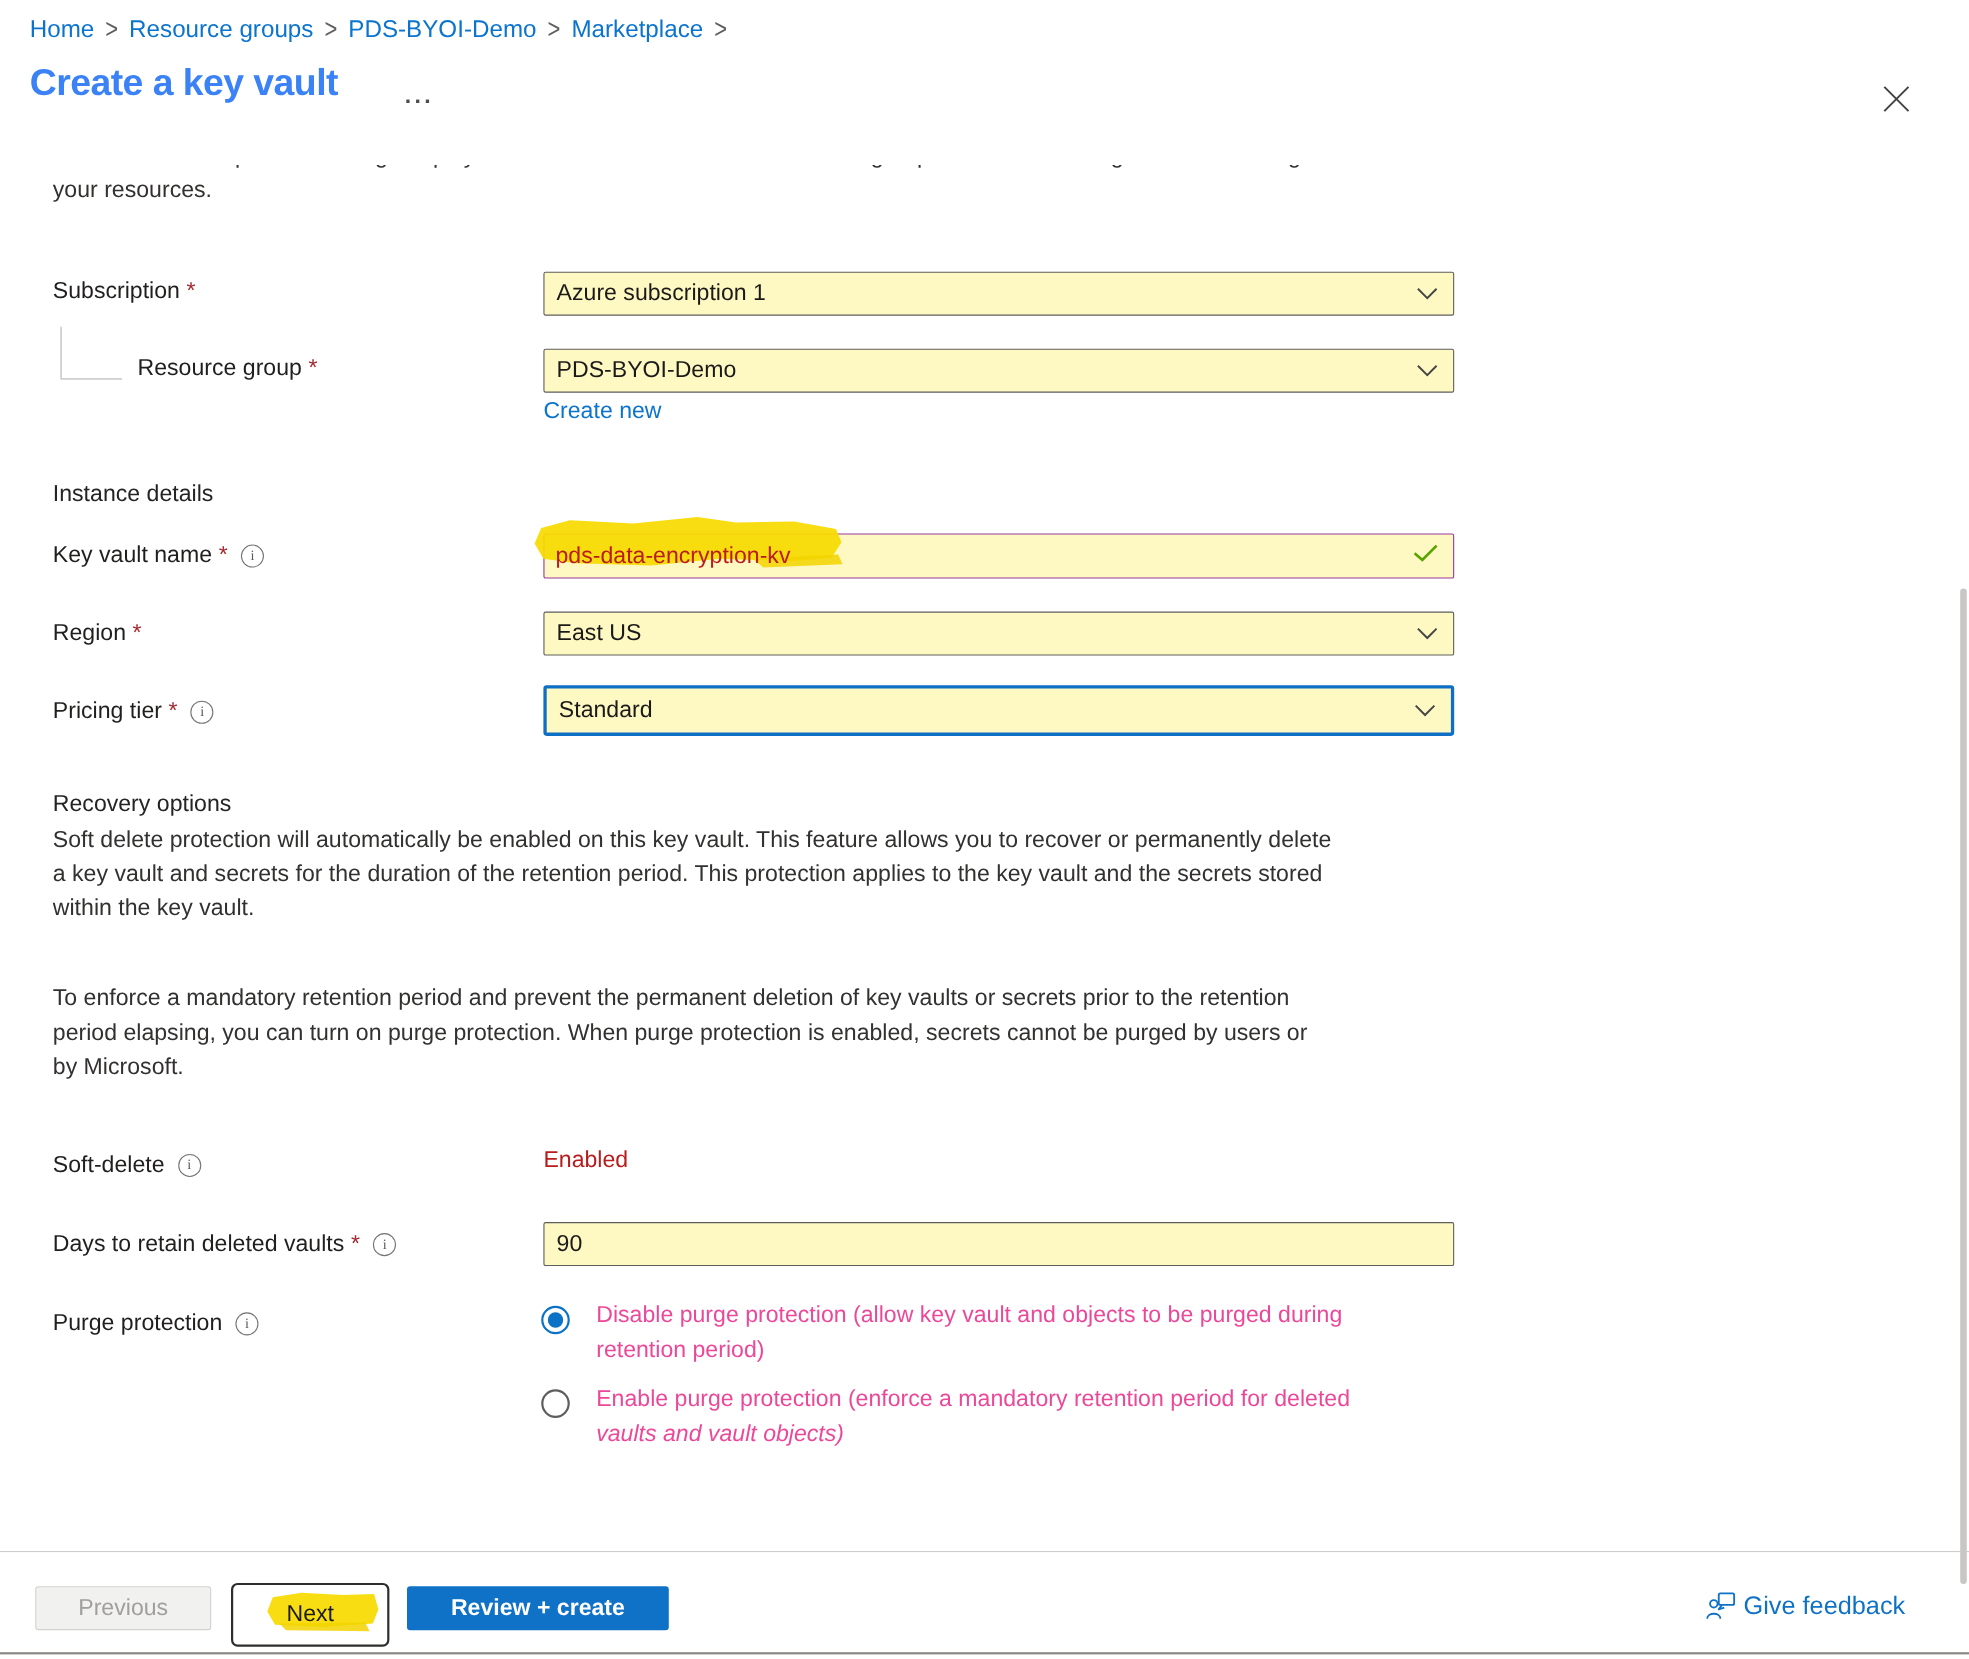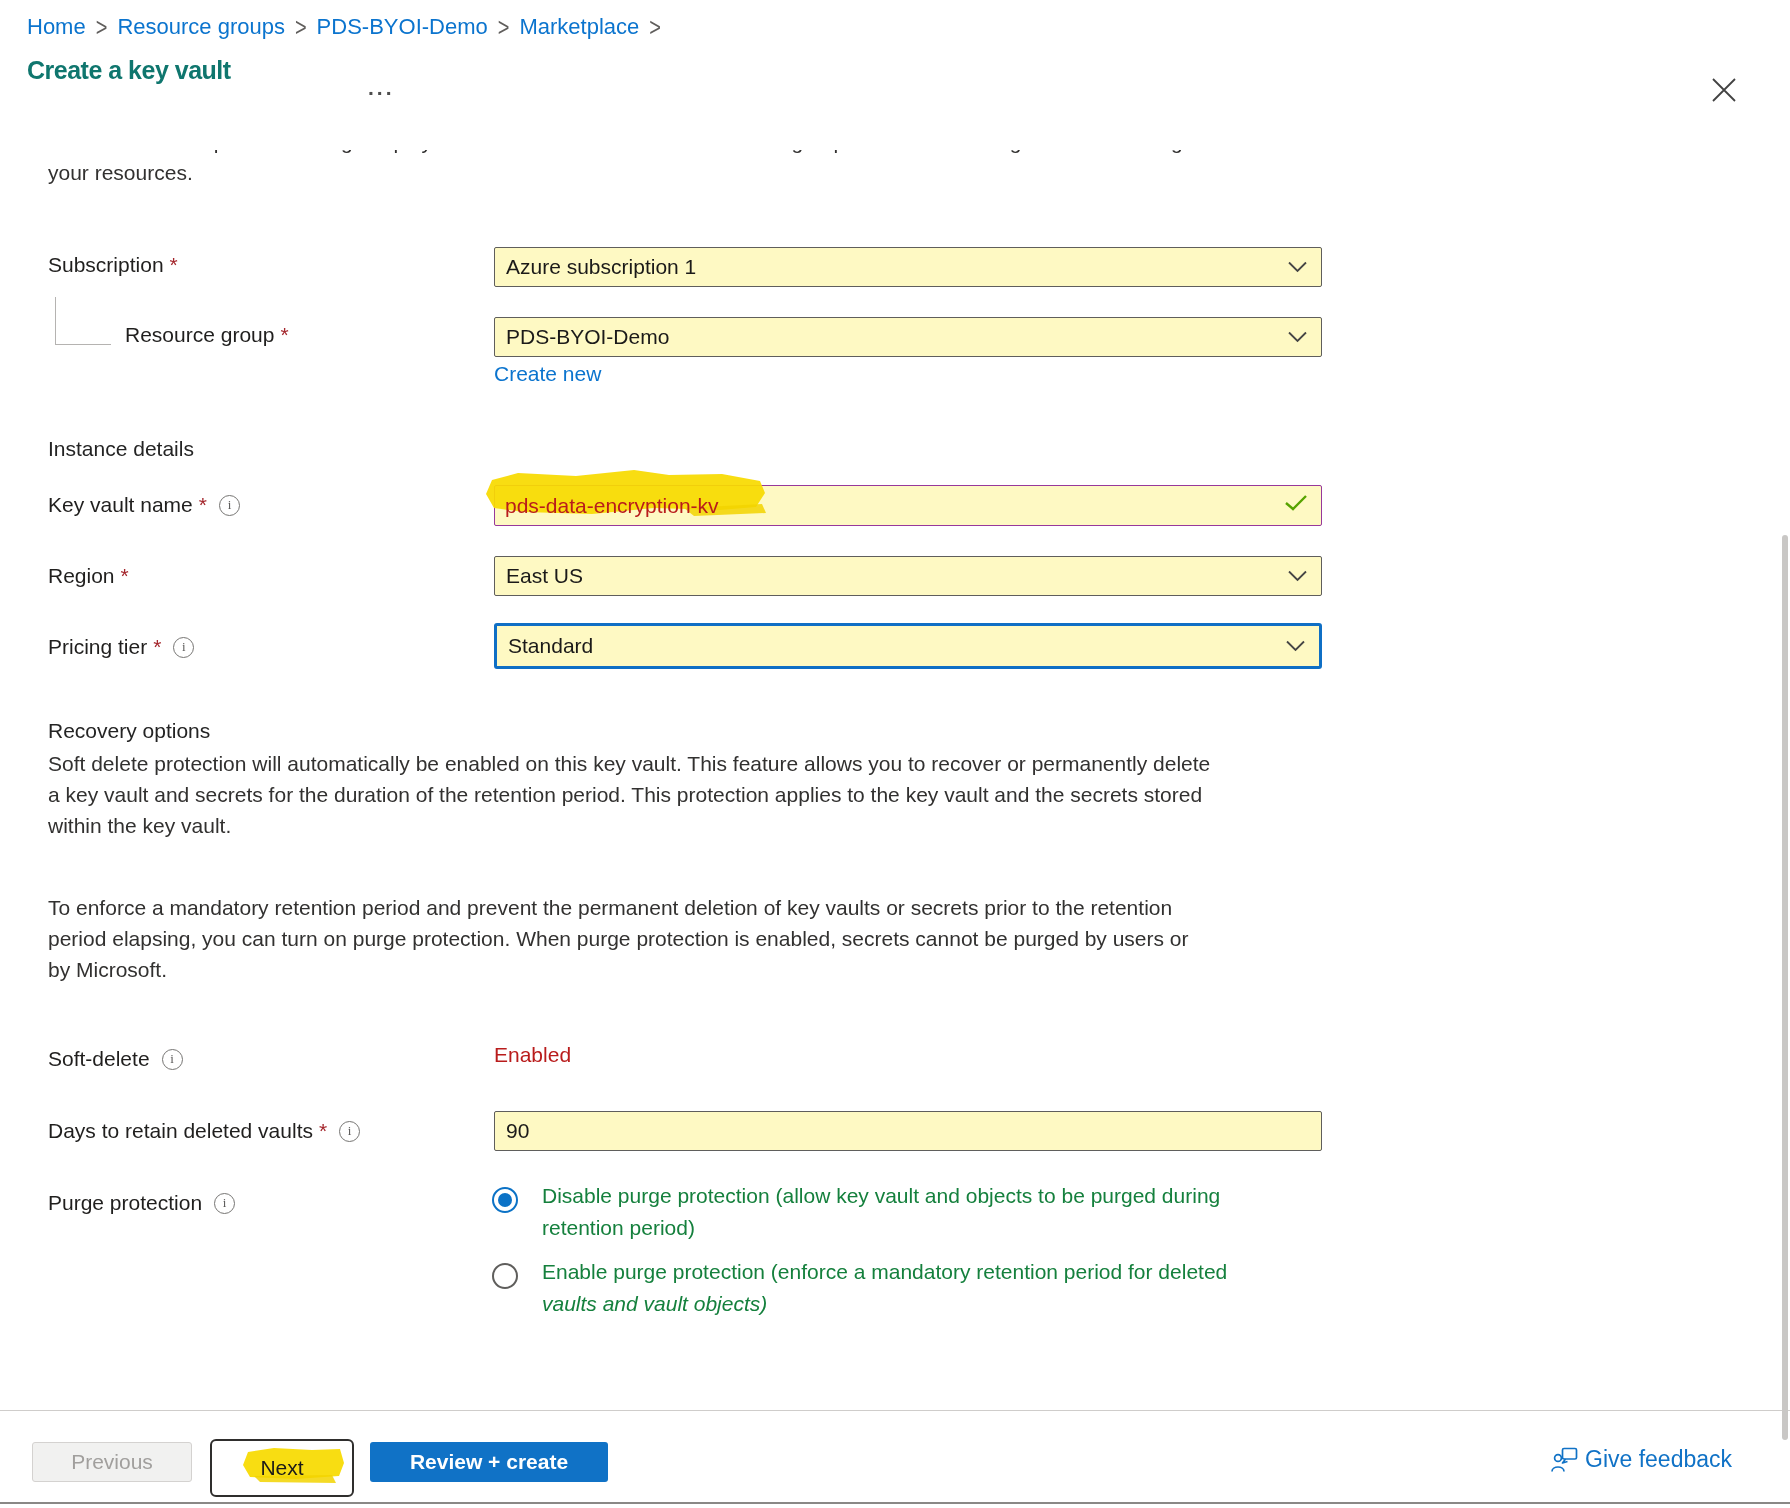--- a/index.html
+++ b/index.html
@@ -8,21 +8,21 @@
   #page { position:relative; width:1790px; height:1508px; background:#fff; overflow:hidden; }
 
   .abs { position:absolute; }
 
   
   .crumbs { top:14px; left:27px; font-size:22px; display:flex; align-items:center; gap:10px; white-space:nowrap; }
   .crumb { color:#0b74ce; cursor:pointer; }
   .crumb-sep { color:#605e5c; font-size:20px; transform:scaleY(1.25); }
 
   
-  .title { top:56px; left:27px; font-size:25px; font-weight:700; color:#0f766e; letter-spacing:-0.5px; }
+  .title { top:56px; left:27px; font-size:34px; font-weight:700; color:#3b82f6; letter-spacing:-0.5px; }
   .more-dots { top:76px; left:368px; font-size:21px; font-weight:700; color:#4d4d4d; letter-spacing:3px; cursor:pointer; }
   .close-btn { top:72px; left:1706px; width:36px; height:36px; display:grid; place-items:center; cursor:pointer; }
 
   
   .intro-clip { top:150px; left:48px; width:1480px; height:48px; overflow:hidden; }
   .intro-inner { margin-top:-24px; font-size:21px; line-height:31px; color:#323130; white-space:nowrap; }
 
   
   .lbl-row { font-size:21px; color:#201f1e; white-space:nowrap; display:flex; align-items:center; }
   .req { color:#a4262c; margin-left:6px; font-size:21px; }
@@ -47,21 +47,21 @@
   .hl-svg { pointer-events:none; }
 
   
   .focus-field { border:3px solid #0f6fc5; border-radius:3px; height:46px; }
 
   
   .radio-outer { width:26px; height:26px; border-radius:50%; background:#fff; display:grid; place-items:center; cursor:pointer; }
   .radio-sel { border:2px solid #0b72c6; }
   .radio-unsel { border:2px solid #5f5e5c; }
   .radio-dot { width:14px; height:14px; border-radius:50%; background:#0b72c6; }
-  .radio-line { font-size:21px; color:#15803d; white-space:nowrap;text-align:center; }
+  .radio-line { font-size:21px; color:#ec4899; white-space:nowrap;text-align:center; }
 
   
   .footer-divider { top:1410px; left:0; width:1790px; height:1px; background:#cfcdcb; }
   .bottom-line { top:1502px; left:0; width:1790px; height:2px; background:#8a8886; }
 
   .btn { display:flex; align-items:center; justify-content:center; font-size:21px; border-radius:3px; cursor:pointer; white-space:nowrap; }
   .btn-prev { top:1442px; left:32px; width:160px; height:40px; background:#f1f1f0; border:1px solid #d4d2d0; color:#a19f9d; }
   .btn-next { top:1439px; left:210px; width:144px; height:58px; background:#ffffff; border:2px solid #2f2e2d; border-radius:6px; color:#1b1a19; }
   .btn-next .btn-label { position:relative; z-index:2; }
   .btn-review { top:1442px; left:370px; width:238px; height:40px; background:#1072c6; color:#ffffff; font-weight:600; }

